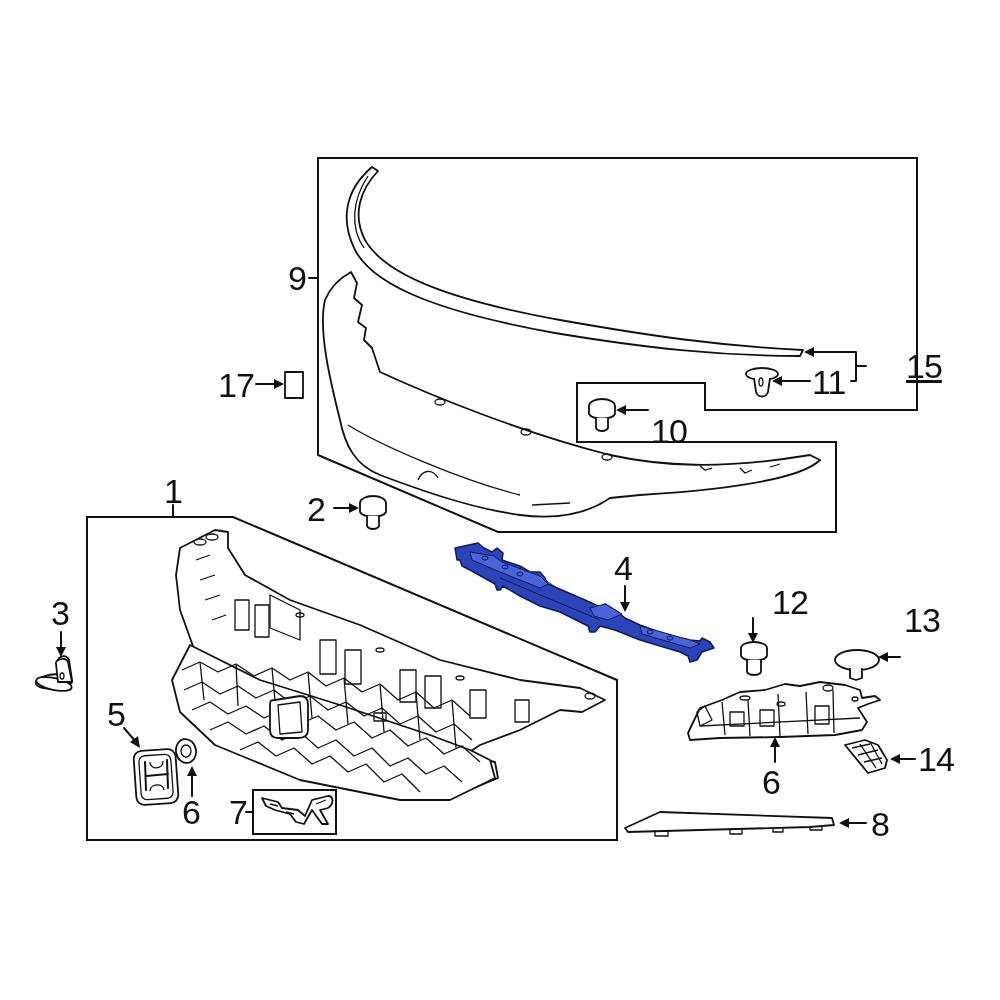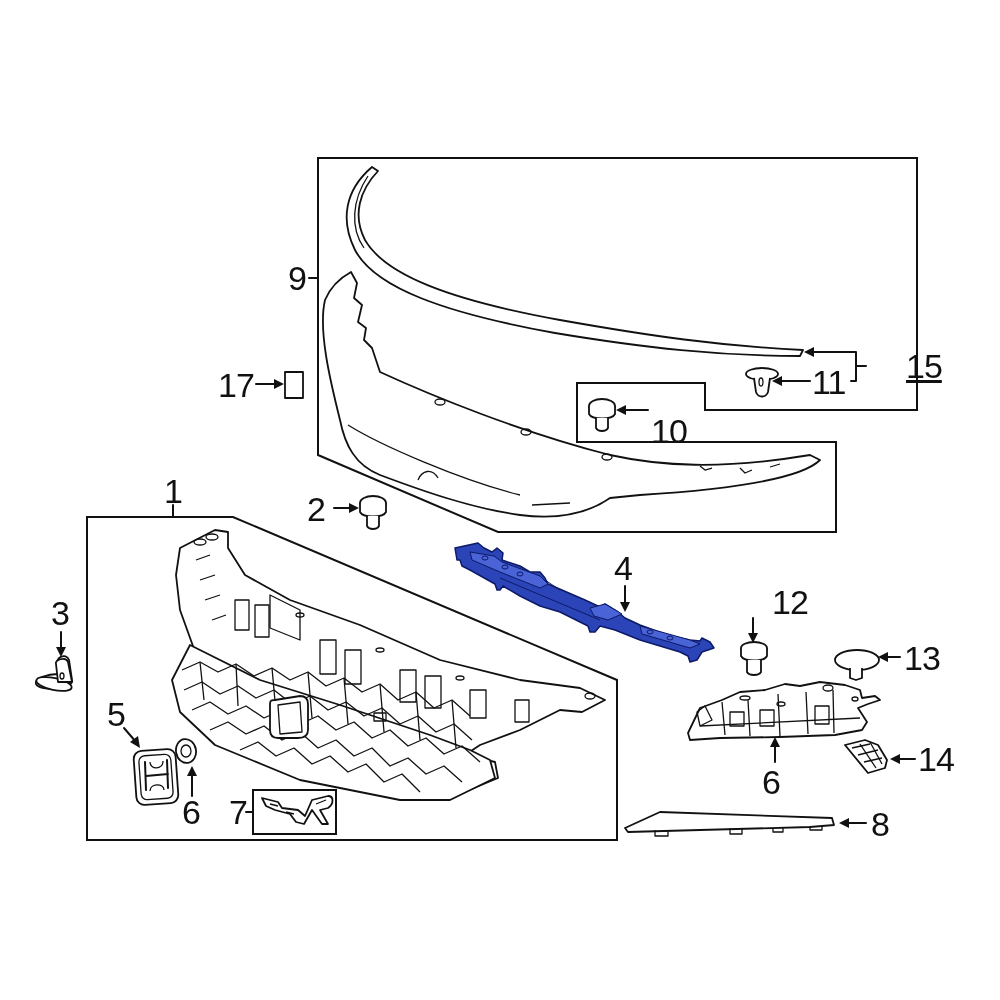--- a/index.html
+++ b/index.html
@@ -216,18 +216,18 @@
 <span class="callout" style="left:51px;top:596px;">3</span>
 <span class="callout" style="left:614px;top:551px;">4</span>
 <span class="callout" style="left:107px;top:697px;">5</span>
 <span class="callout" style="left:182px;top:795px;">6</span>
 <span class="callout" style="left:229px;top:795px;">7</span>
 <span class="callout" style="left:871px;top:807px;">8</span>
 <span class="callout" style="left:288px;top:261px;">9</span>
 <span class="callout" style="left:651px;top:414px;">10</span>
 <span class="callout" style="left:762px;top:765px;">6</span>
 <span class="callout" style="left:736px;top:585px;margin-left:36px;">12</span>
-<span class="callout" style="left:904px;top:641px;">13</span>
+<span class="callout" style="left:904px;top:603px;">13</span>
 <span class="callout" style="left:918px;top:742px;">14</span>
 <span class="callout" style="left:906px;top:349px;text-decoration:underline;">15</span>
 <span class="callout" style="left:812px;top:365px;">11</span>
 <span class="callout" style="left:218px;top:368px;">17</span>
 </div>
 
 </body></html>

